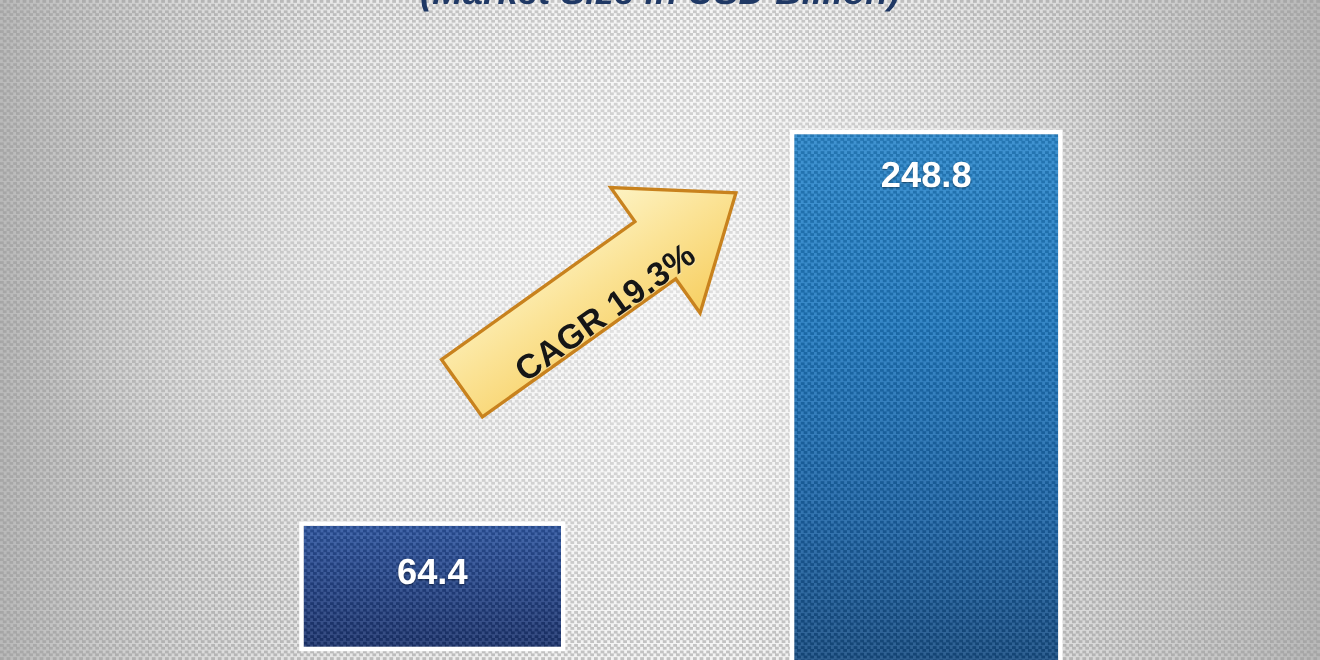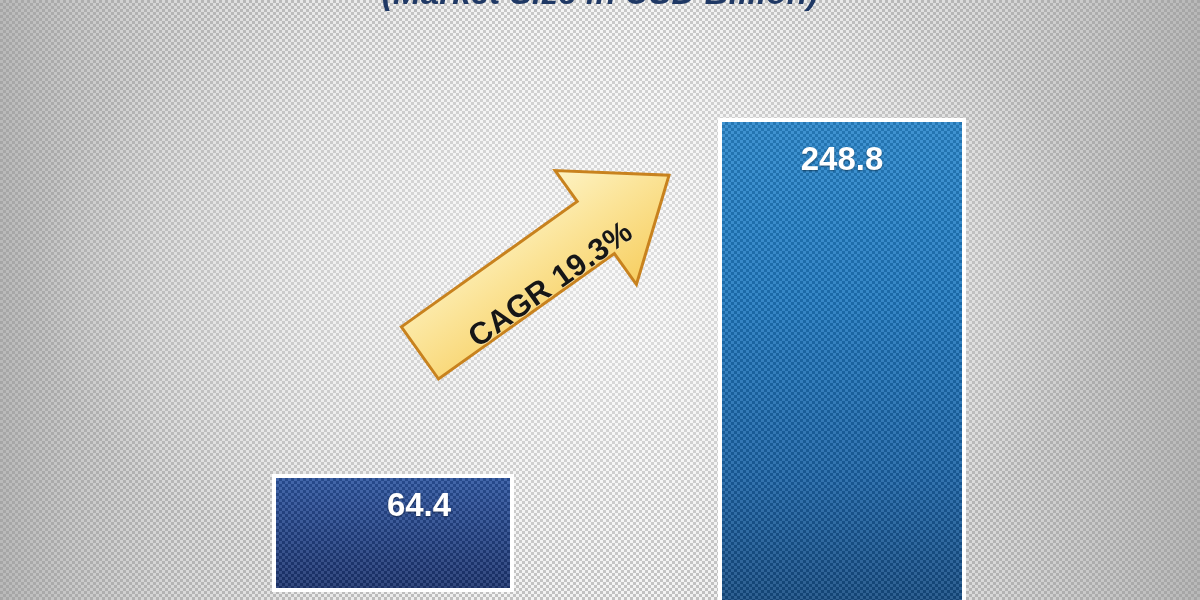--- a/index.html
+++ b/index.html
@@ -93,21 +93,21 @@
     z-index: 2;
   }
 
   #bar-small {
     left: 272px;
     top: 474px;
     width: 242px;
     height: 118px;
     background: linear-gradient(to bottom, #2d55a0 0%, #26468a 45%, #1d3570 100%);
   }
-  #bar-small .bar-value { top: 8px; padding-left: 26px; }
+  #bar-small .bar-value { top: 23px; }
 
   #bar-large {
     left: 718px;
     top: 118px;
     width: 248px;
     height: 586px;
     background: linear-gradient(to bottom, #2a87cc 0%, #1f79c0 30%, #1c63a5 62%, #164a7f 86%, #123a66 100%);
   }
   #bar-large .bar-value { top: 18px; }
 

